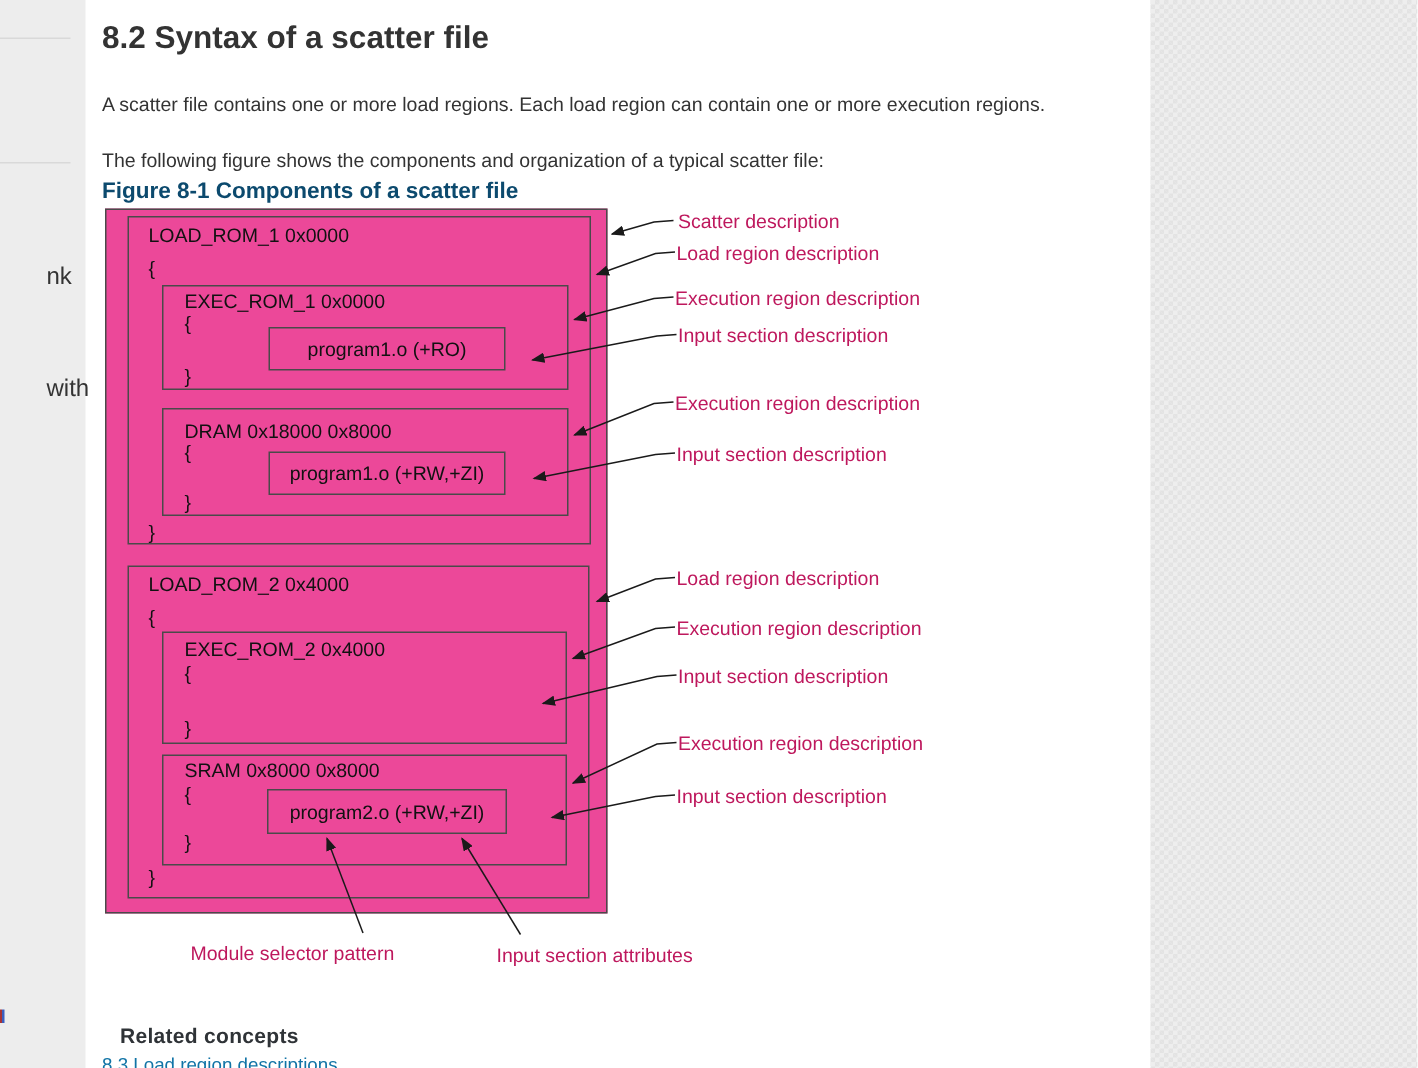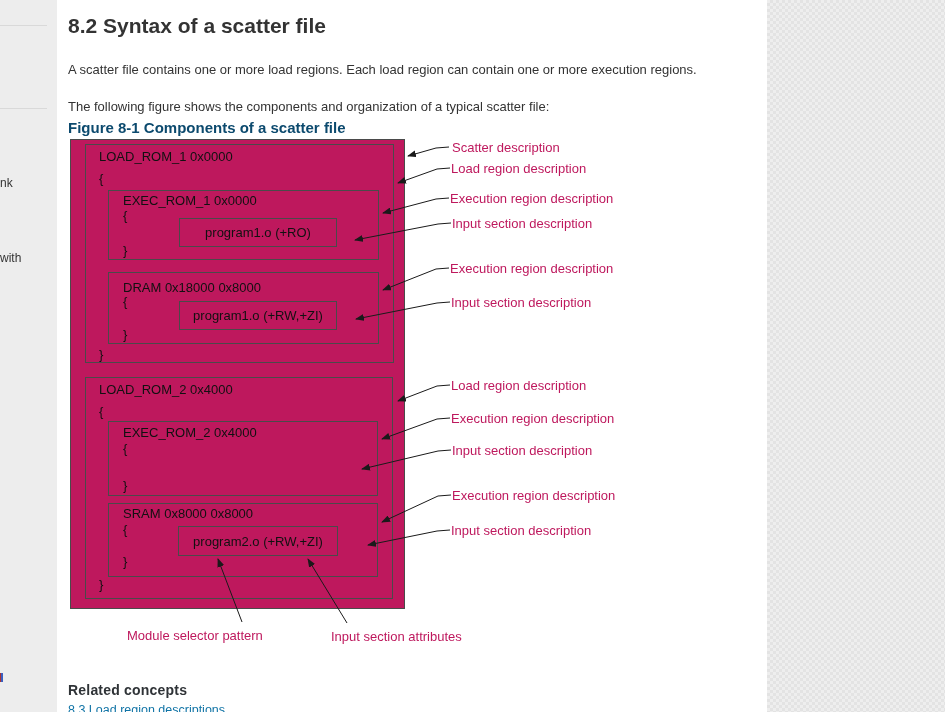--- a/index.html
+++ b/index.html
@@ -5,45 +5,45 @@
   html,body{margin:0;padding:0;}
   body{
     width:945px;height:712px;position:relative;overflow:hidden;
     background:#ffffff;
     font-family:"Liberation Sans","DejaVu Sans",sans-serif;
     color:#333;
   }
   
   .sidebar{position:absolute;left:0;top:0;width:57px;height:712px;background:#ededed;}
   .sidebar .divider{position:absolute;left:0;width:47px;height:1px;background:#d9d9d9;}
-  .sidebar .frag{position:absolute;left:0;font-size:12px;color:#333;white-space:nowrap;}
+  .sidebar .frag{position:absolute;left:0;font-size:16px;color:#333;white-space:nowrap;padding-left:31px;}
   .sidebar .icon-frag{position:absolute;left:0;top:673px;width:3px;height:9px;
     background:linear-gradient(to right,#a83434 50%,#3b5fc0 50%);}
   
   .right-panel{position:absolute;left:767px;top:0;width:178px;height:712px;
     background-color:#eeeeee;
     background-image:
       linear-gradient(45deg,#e3e3e3 25%,transparent 25%,transparent 75%,#e3e3e3 75%),
       linear-gradient(45deg,#e3e3e3 25%,transparent 25%,transparent 75%,#e3e3e3 75%);
     background-size:6px 6px;background-position:0 0,3px 3px;}
   
   .content{position:absolute;left:57px;top:0;width:710px;height:608px;}
   h1.title{position:absolute;left:11px;top:14px;margin:0;font-size:21px;font-weight:bold;color:#333;}
   .para{position:absolute;left:11px;margin:0;font-size:13px;line-height:16px;color:#333;white-space:nowrap;}
   .fig-caption{position:absolute;left:11px;top:119px;font-size:15px;font-weight:bold;color:#0c4a6e;white-space:nowrap;}
   
   .diagram{position:absolute;left:0;top:0;width:710px;height:712px;}
-  .box{position:absolute;border:1px solid #4a4a4a;background:#be185d;box-sizing:border-box;}
+  .box{position:absolute;border:1px solid #4a4a4a;background:#ec4899;box-sizing:border-box;}
   .dtext{position:absolute;font-size:13px;color:#111;white-space:nowrap;}
   .brace{position:absolute;font-size:13px;color:#111;}
   .prog{display:flex;align-items:center;justify-content:center;font-size:13px;color:#111;white-space:nowrap;}
   .ann{position:absolute;font-size:13px;color:#be185d;white-space:nowrap;}
   .arrows{position:absolute;left:0;top:0;width:945px;height:712px;pointer-events:none;}
   
-  .related-heading{position:absolute;left:11px;top:682px;font-size:14px;font-weight:bold;color:#2f3337;letter-spacing:.2px;}
+  .related-heading{position:absolute;left:23px;top:682px;font-size:14px;font-weight:bold;color:#2f3337;letter-spacing:.2px;}
   .related-link{position:absolute;left:11px;top:704px;font-size:12.5px;line-height:13px;text-decoration:none;cursor:pointer;}
 </style>
 </head>
 <body>
 
 <div class="sidebar">
   <div class="divider" style="top:25px"></div>
   <div class="divider" style="top:108px"></div>
   <div class="frag" style="top:176px">nk</div>
   <div class="frag" style="top:251px">with</div>

